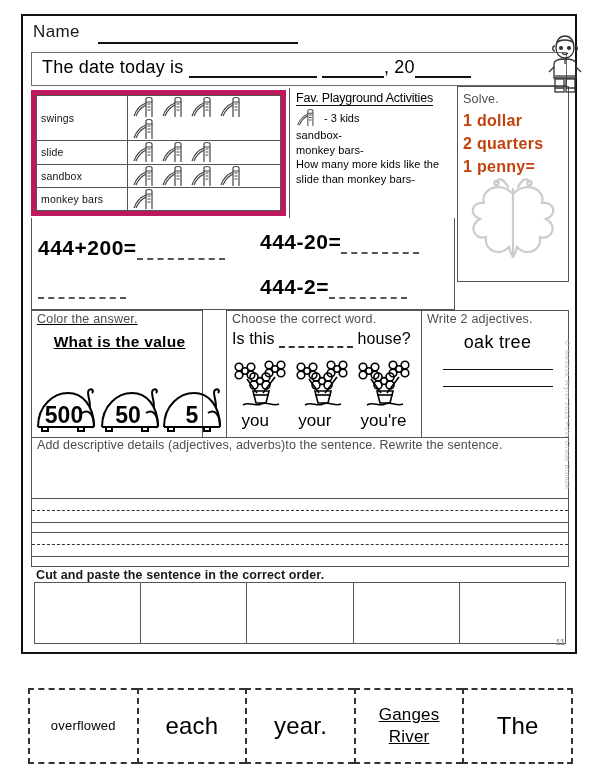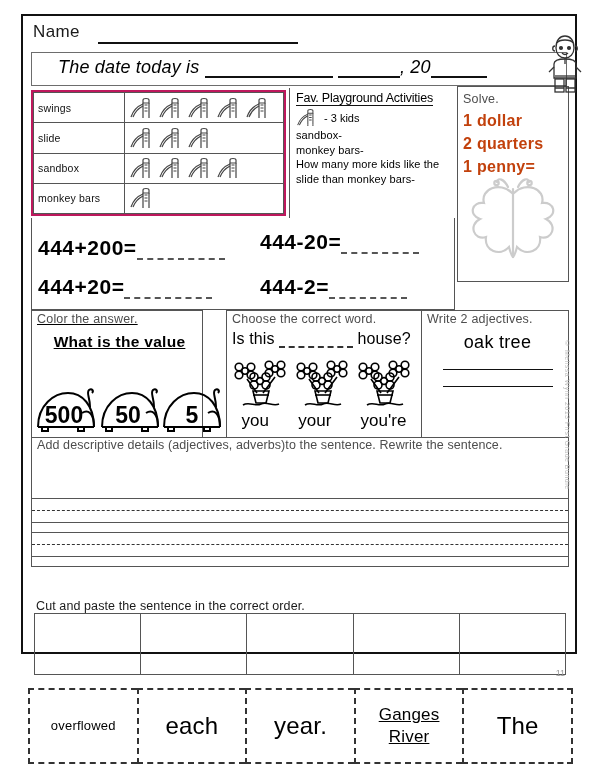--- a/index.html
+++ b/index.html
@@ -61,41 +61,40 @@
   
   .date-bar {
     position: absolute;
     left: 4px; top: 32px;
     width: 536px; height: 34px;
     border: 1px solid #6d6d6d;
     box-sizing: border-box;
   }
   .date-text {
     position: absolute;
-    left: 26px; top: 4px;
+    left: 10px; top: 4px;
     font-size: 18px;
     letter-spacing: .2px;
     white-space: nowrap;
-    font-style: italic;
   }
   .dline { display:inline-block; border-bottom: 2px solid #111; vertical-align: bottom; height: 16px;}
   .dl1 { width: 128px; }
   .dl2 { width: 62px; }
   .dl3 { width: 56px; }
   
   .graph-block {
     position: absolute;
     left: 4px; top: 68px;
     width: 424px; height: 130px;
   }
   .tablewrap {
     position: absolute;
     left: 0; top: 2px;
     width: 255px; height: 126px;
-    border: 2px solid #be185d;
+    border: 5px solid #be185d;
     box-sizing: border-box;
   }
   table.pictograph {
     border-collapse: collapse;
     width: 100%;
     height: 100%;
     table-layout: fixed;
   }
   table.pictograph td {
     border: 1px solid #555;
@@ -274,23 +273,24 @@
     padding-left: 10px;
     padding-top: 2px;
     letter-spacing: .3px;
   }
   .hw-group { position: absolute; left: 0; width: 100%; }
   .hw-solid { border-bottom: 1px solid #555; height: 0; }
   .hw-dash  { border-bottom: 1.5px dashed #333; height: 0; }
   
   .cutpaste {
     position: absolute;
-    left: 4px; top: 576px;
+    left: 4px; top: 545px;
     width: 538px; height: 82px;
     box-sizing: border-box;
+    font-weight: bold;
   }
   .cut-label {
     font-size: 12.5px;
     color: #1a1a1a;
     padding-left: 5px;
     letter-spacing: .1px;
   }
   .cut-boxes {
     position: absolute;
     left: 3px; top: 17px;
@@ -547,21 +547,21 @@
               <path d="M50 22 C62 10 82 18 78 32 C90 30 94 44 82 48 C94 54 88 70 76 66
                        C78 80 62 86 53 76 C51 84 49 86 49 86"></path>
             </g>
           </svg>
         </div>
       </div>
 
       <div class="addsub">
         <div class="prob-row pr1"><span>444+200=</span><span class="ansline"></span></div>
         <div class="prob-row pr2"><span>444-20=</span><span class="ansline short"></span></div>
-        <div class="prob-row pr3"><span>444+20=</span><span class="ansline"></span></div>
+        <div class="prob-row pr3"><span class="ansline"></span></div>
         <div class="prob-row pr4"><span>444-2=</span><span class="ansline short"></span></div>
       </div>
 
       <div class="mid">
 
         <div class="panel p-color">
           <span class="sec-label">Color the answer.</span>
           <div class="value-q">
             <div>What is the value</div>
           </div>

